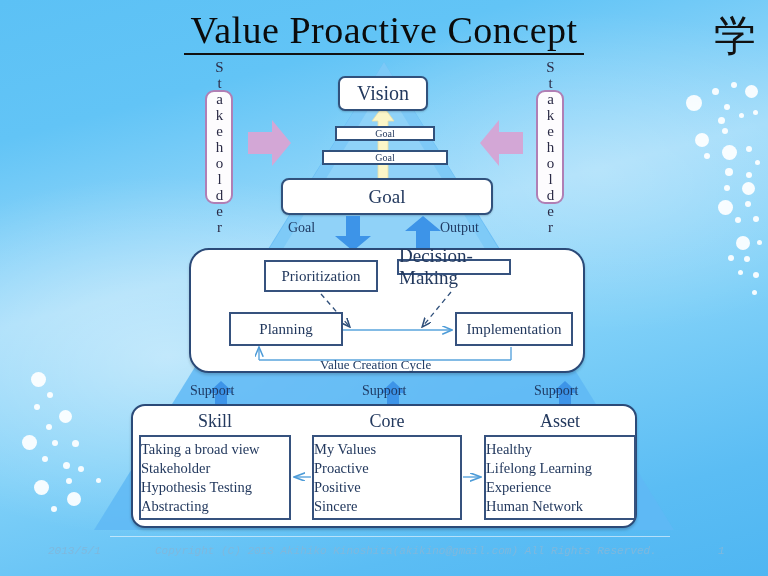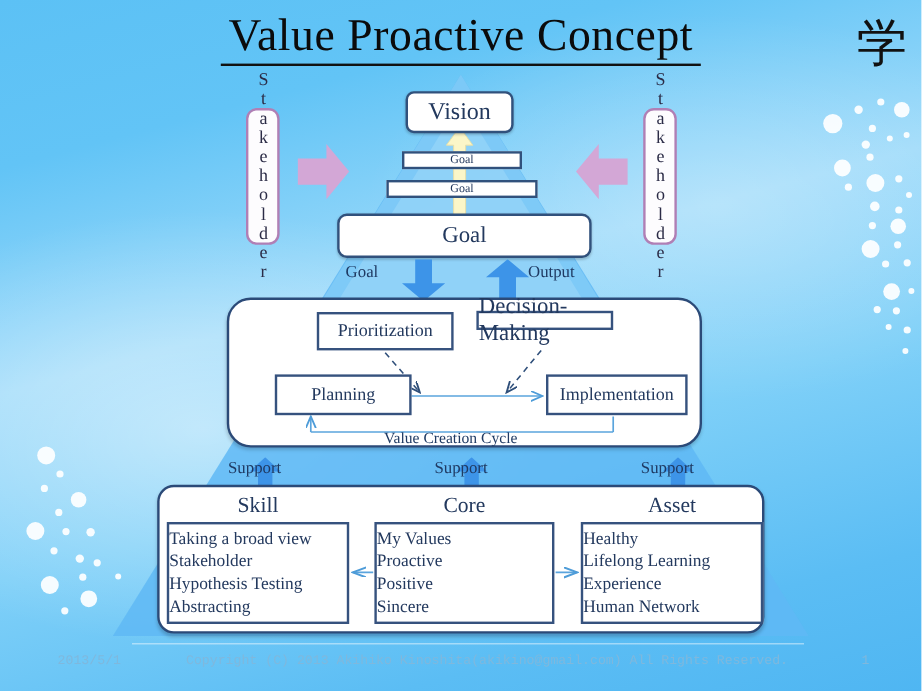--- a/index.html
+++ b/index.html
@@ -214,20 +214,21 @@
     position: absolute;
     left: 110px; top: 536px; width: 560px; height: 1px;
     background: rgba(255,255,255,.55);
   }
   .foot {
     position: absolute;
     top: 545px;
     font-family: "Liberation Mono", "DejaVu Sans Mono", monospace;
     font-size: 11px;
     color: #7fb8dd;
+    font-style: italic;
   }
   .foot-date { left: 48px; }
   .foot-copy { left: 155px; }
   .foot-page { left: 718px; }
 </style>
 </head>
 <body>
 
 <div id="slide">
 

